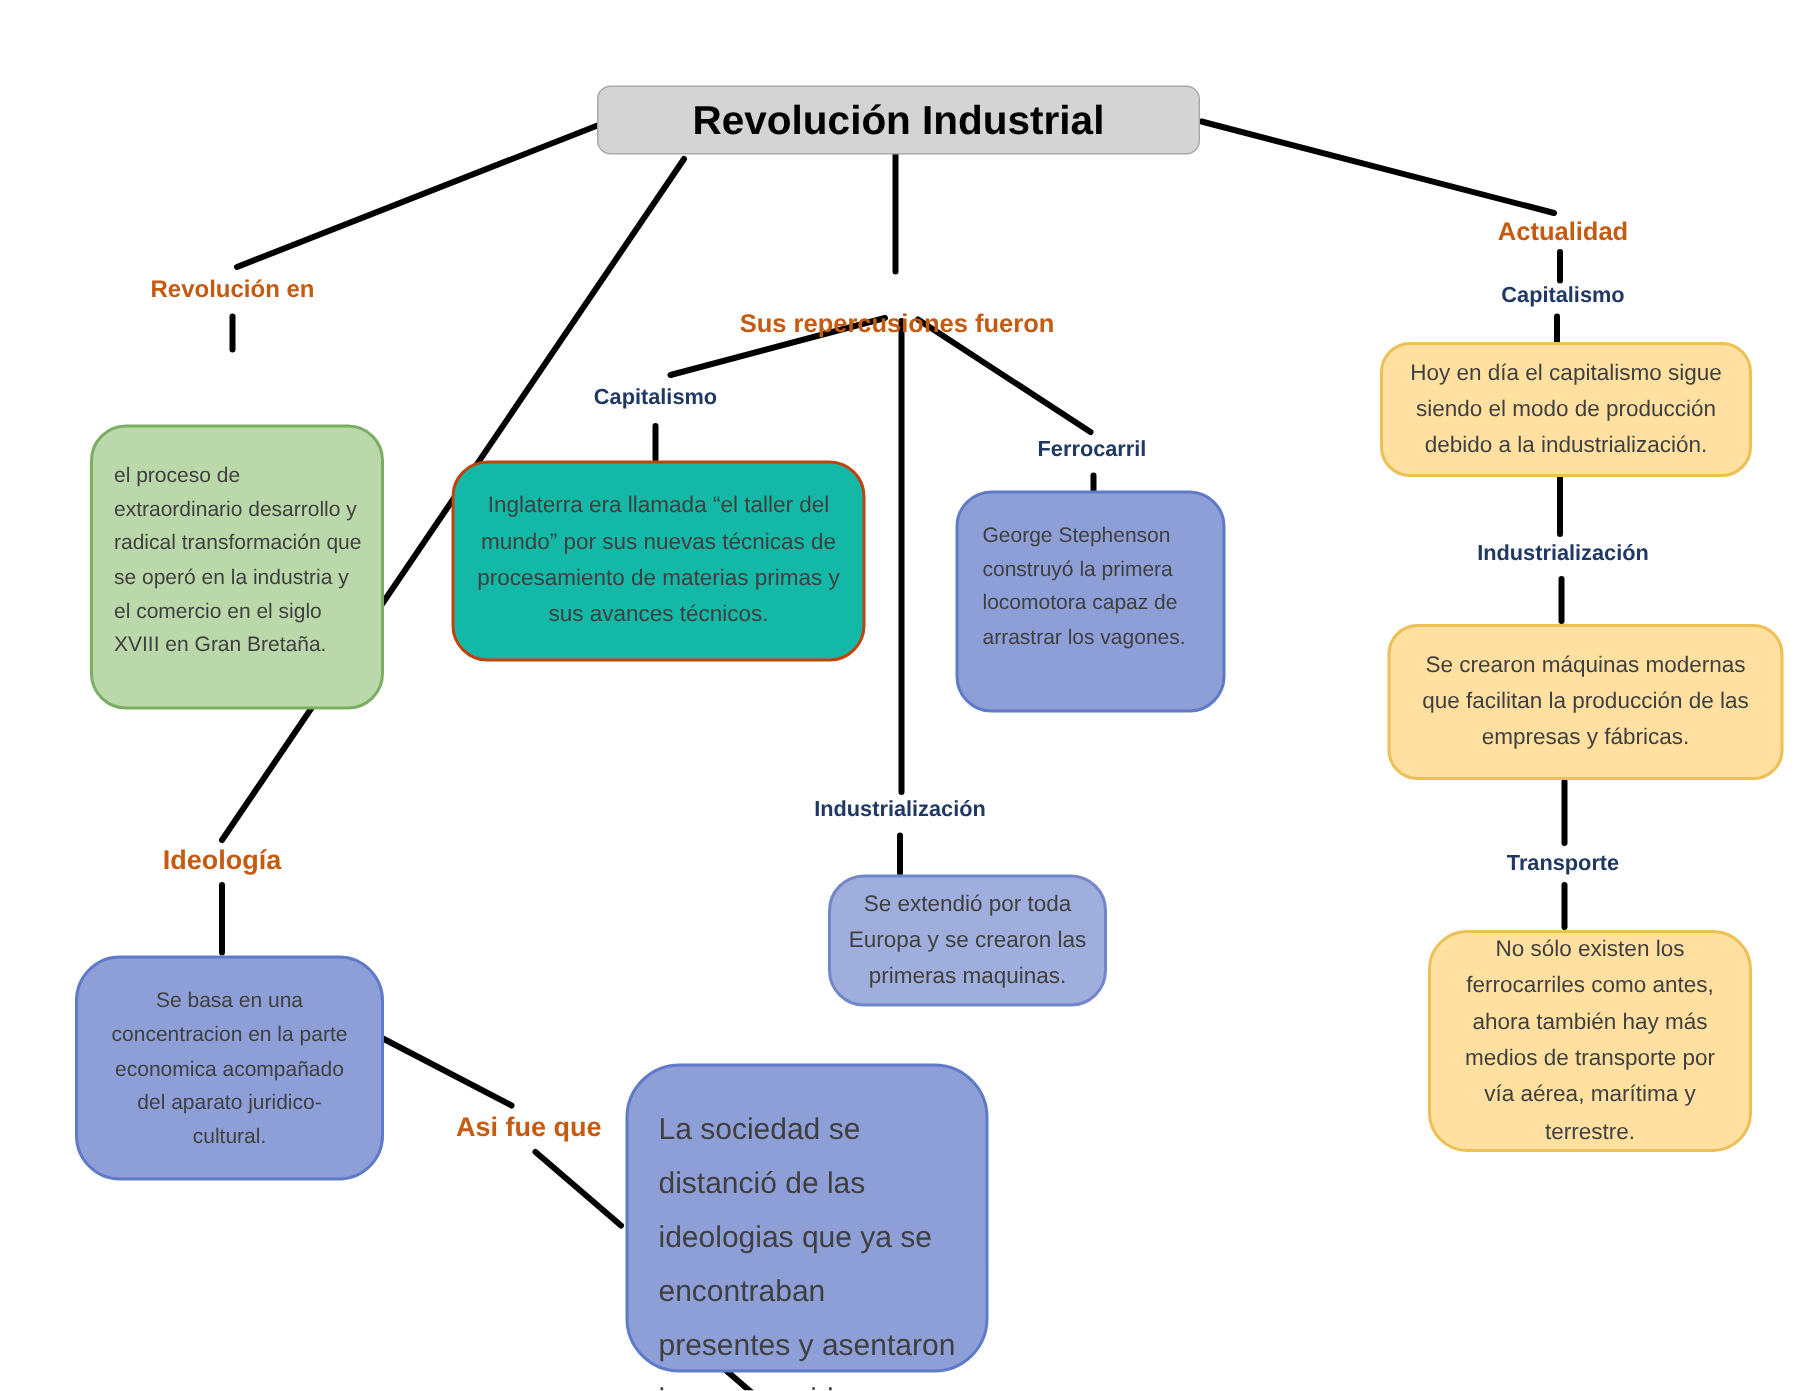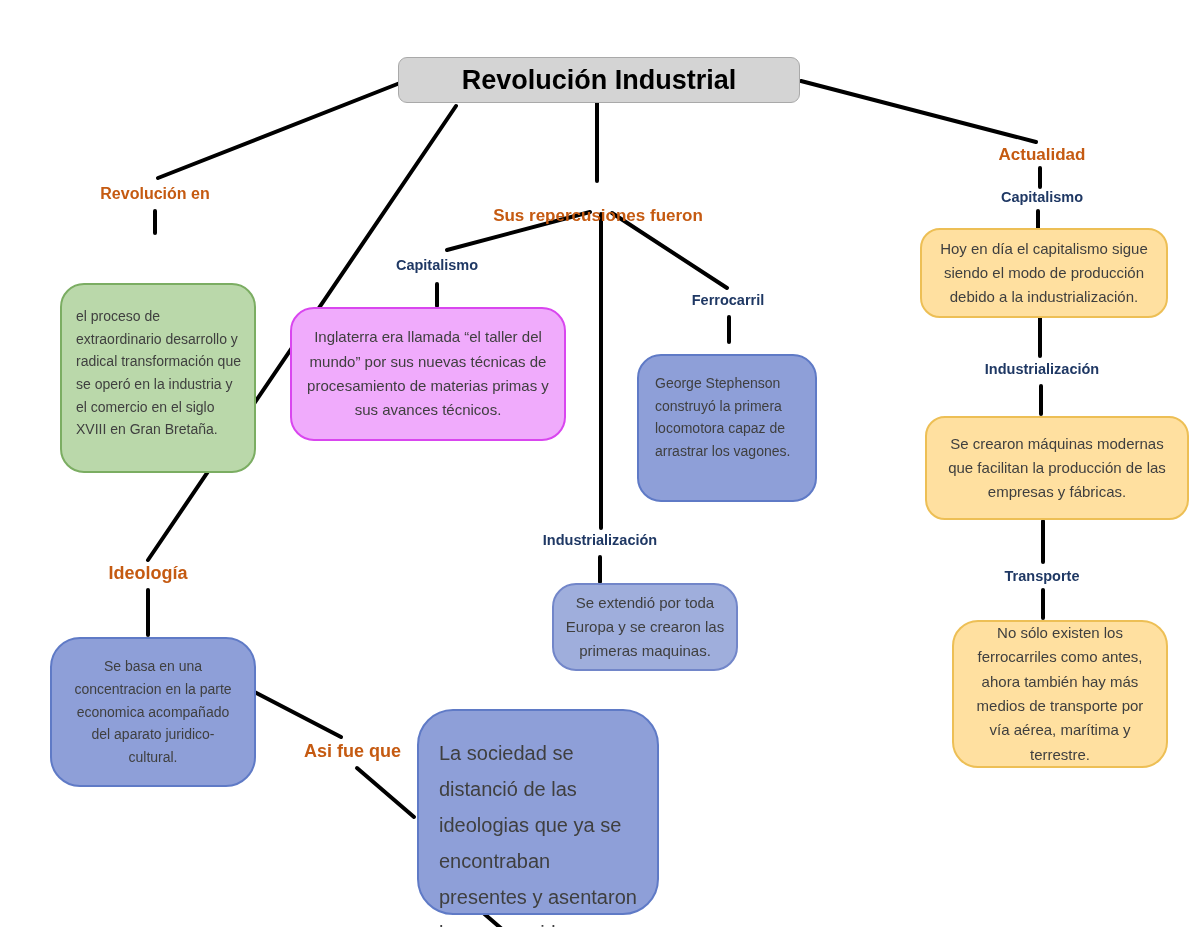--- a/index.html
+++ b/index.html
@@ -17,21 +17,21 @@
   }
   .lbl{position:absolute;font-weight:bold;text-align:center;}
   .lbl-orange{color:#C55A11;}
   .lbl-navy{color:#1F3864;}
   .node{
     position:absolute;box-sizing:border-box;color:#3F3F3F;
     font-size:15px;line-height:1.62;border-radius:24px;
   }
   .node.center{text-align:center;display:flex;align-items:center;justify-content:center;}
   .green {background:#BAD8AA;border:2px solid #7BAD62;}
-  .ltblue{background:#f0abfc;border:2px solid #d946ef;}
+  .ltblue{background:#14b8a6;border:2px solid #c2410c;margin-left:11px;}
   .pblue {background:#8E9FD8;border:2px solid #5F7AC6;}
   .mblue {background:#9FAEDC;border:2px solid #7286C9;}
   .orange{background:#FFE0A0;border:2px solid #EDBF55;}
 </style>
 </head>
 <body>
 
 <div class="canvas">
 
   <svg class="wires" viewBox="0 0 1200 927">
@@ -62,21 +62,21 @@
 
   <div class="lbl lbl-orange" style="left:90px;top:185px;width:130px;font-size:16px;">Revolución en</div>
   <div class="node green" style="left:60px;top:235px;width:196px;height:190px;padding:20px 12px 24px 14px;font-size:14px;margin-top:48px;">el proceso de extraordinario desarrollo y radical transformación que se operó en la industria y el comercio en el siglo XVIII en Gran Bretaña.</div>
 
   <div class="lbl lbl-orange" style="left:486px;top:186px;width:224px;font-size:17px;margin-top:20px;">Sus repercusiones fueron</div>
 
   <div class="lbl lbl-navy" style="left:377px;top:257px;width:120px;font-size:14.5px;">Capitalismo</div>
   <div class="node ltblue center" style="left:290px;top:307px;width:276px;height:134px;padding:8px 14px;">Inglaterra era llamada “el taller del mundo” por sus nuevas técnicas de procesamiento de materias primas y sus avances técnicos.</div>
 
   <div class="lbl lbl-navy" style="left:668px;top:292px;width:120px;font-size:14.5px;">Ferrocarril</div>
-  <div class="node pblue" style="left:637px;top:354px;width:180px;height:148px;padding:16px 14px 10px 16px;font-size:14px;">George Stephenson construyó la primera locomotora capaz de arrastrar los vagones.</div>
+  <div class="node pblue" style="left:637px;top:327px;width:180px;height:148px;padding:16px 14px 10px 16px;font-size:14px;">George Stephenson construyó la primera locomotora capaz de arrastrar los vagones.</div>
 
   <div class="lbl lbl-navy" style="left:530px;top:532px;width:140px;font-size:14.5px;">Industrialización</div>
   <div class="node mblue center" style="left:510px;top:583px;width:186px;height:88px;padding:6px 10px;margin-left:42px;">Se extendió por toda Europa y se crearon las primeras maquinas.</div>
 
   <div class="lbl lbl-orange" style="left:972px;top:145px;width:140px;font-size:17px;">Actualidad</div>
 
   <div class="lbl lbl-navy" style="left:972px;top:189px;width:140px;font-size:14.5px;">Capitalismo</div>
   <div class="node orange center" style="left:920px;top:228px;width:248px;height:90px;padding:6px 14px;border-radius:20px;">Hoy en día el capitalismo sigue siendo el modo de producción debido a la industrialización.</div>
 
   <div class="lbl lbl-navy" style="left:962px;top:361px;width:160px;font-size:14.5px;">Industrialización</div>

